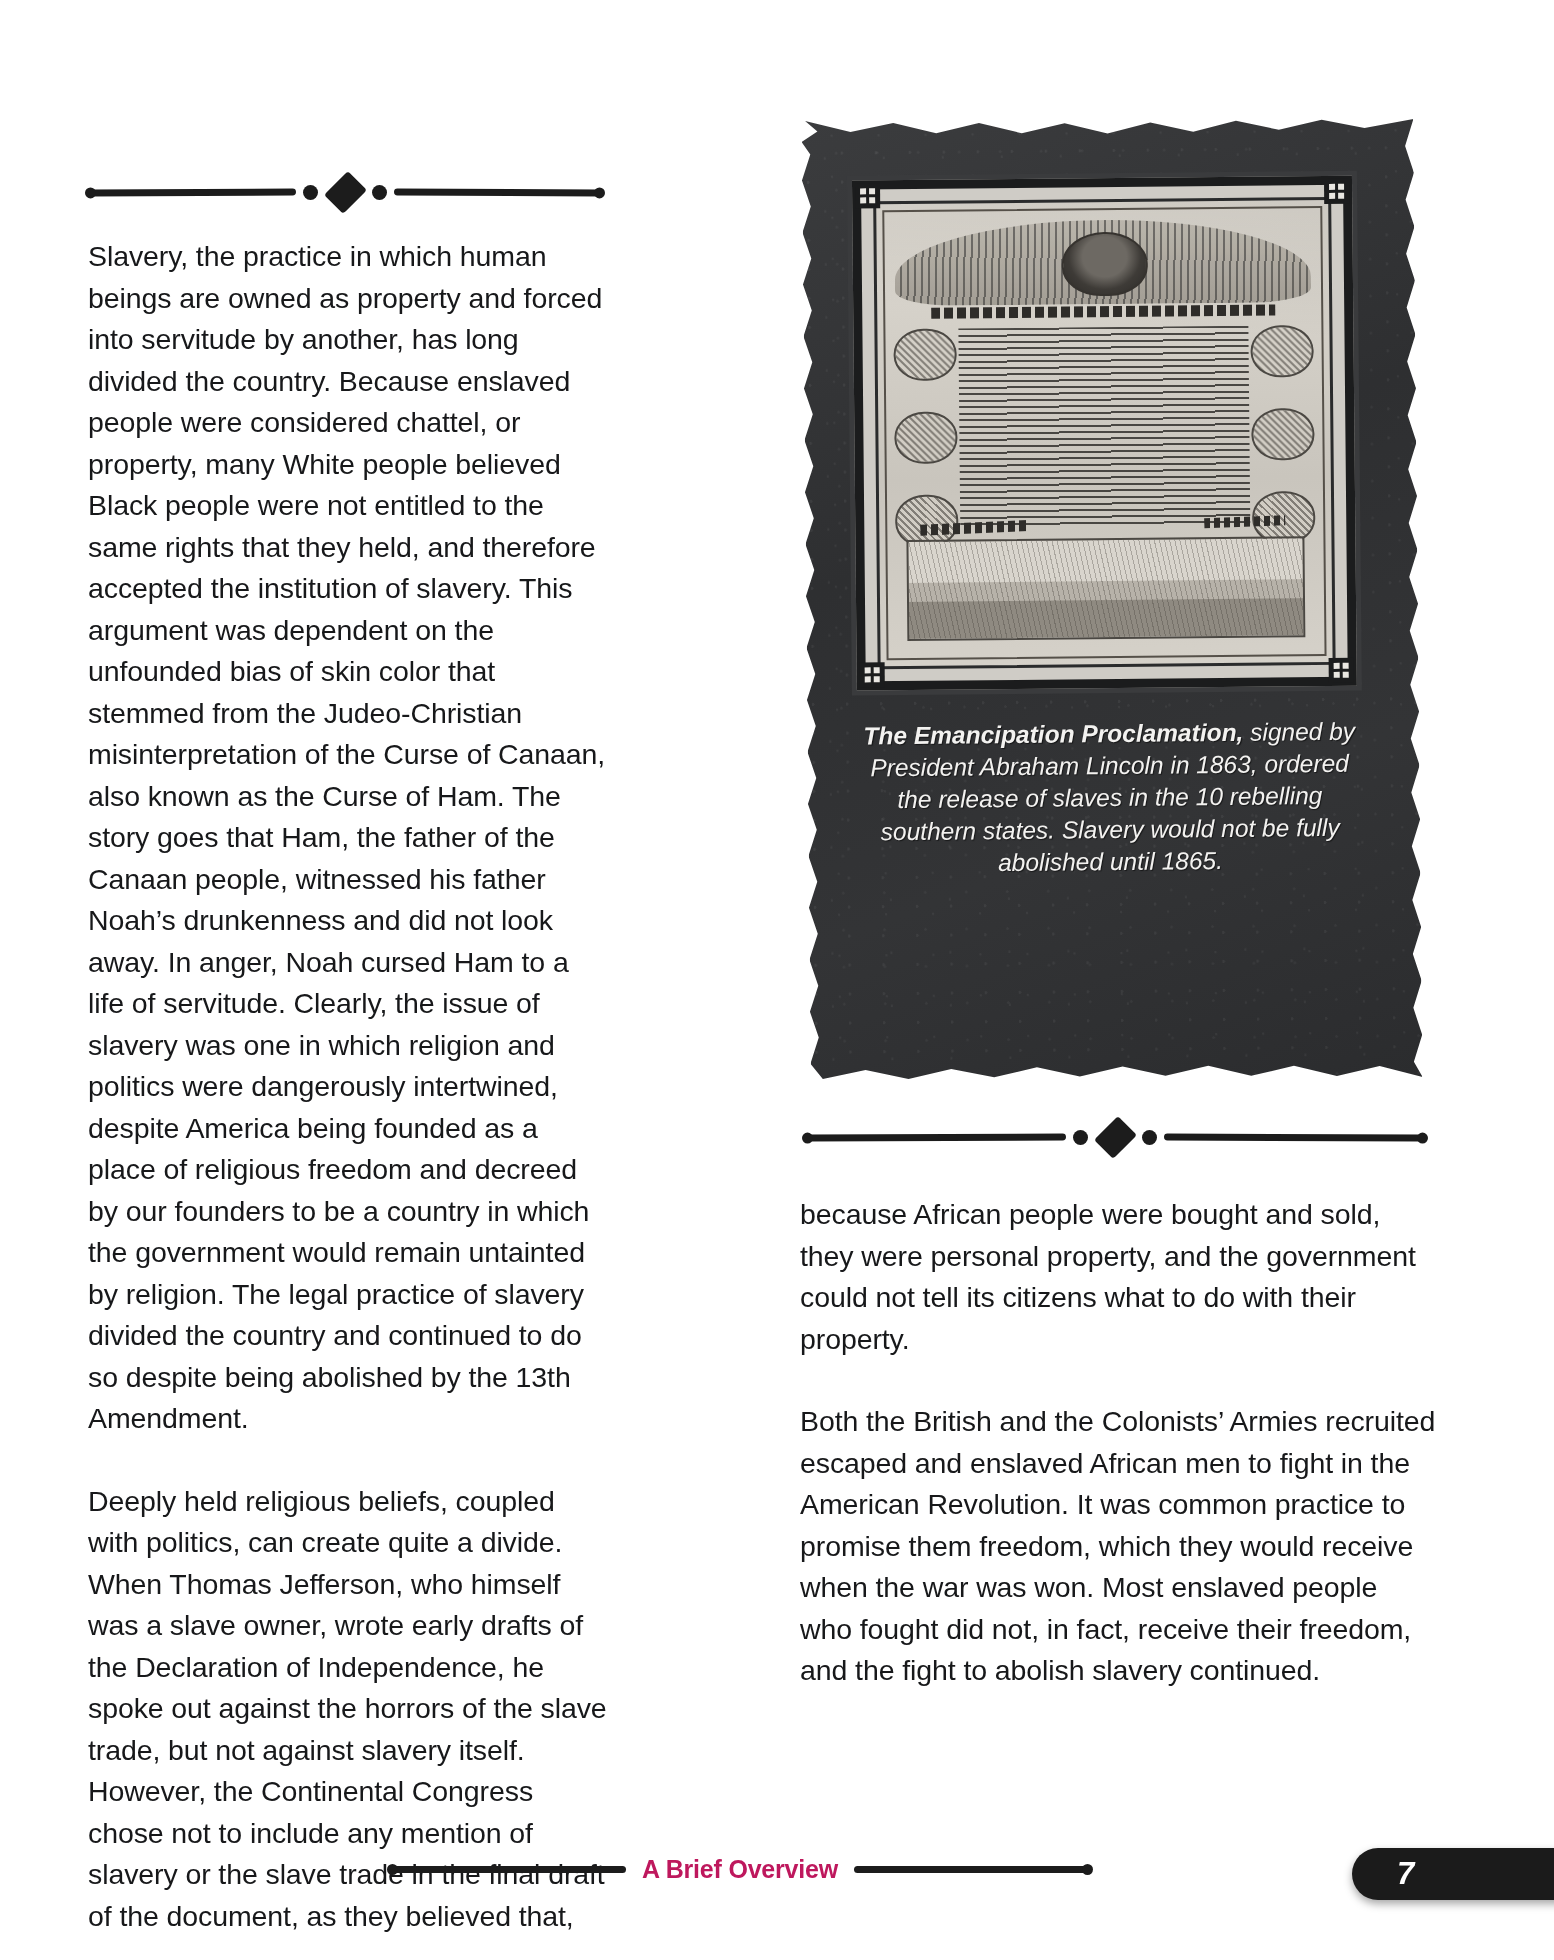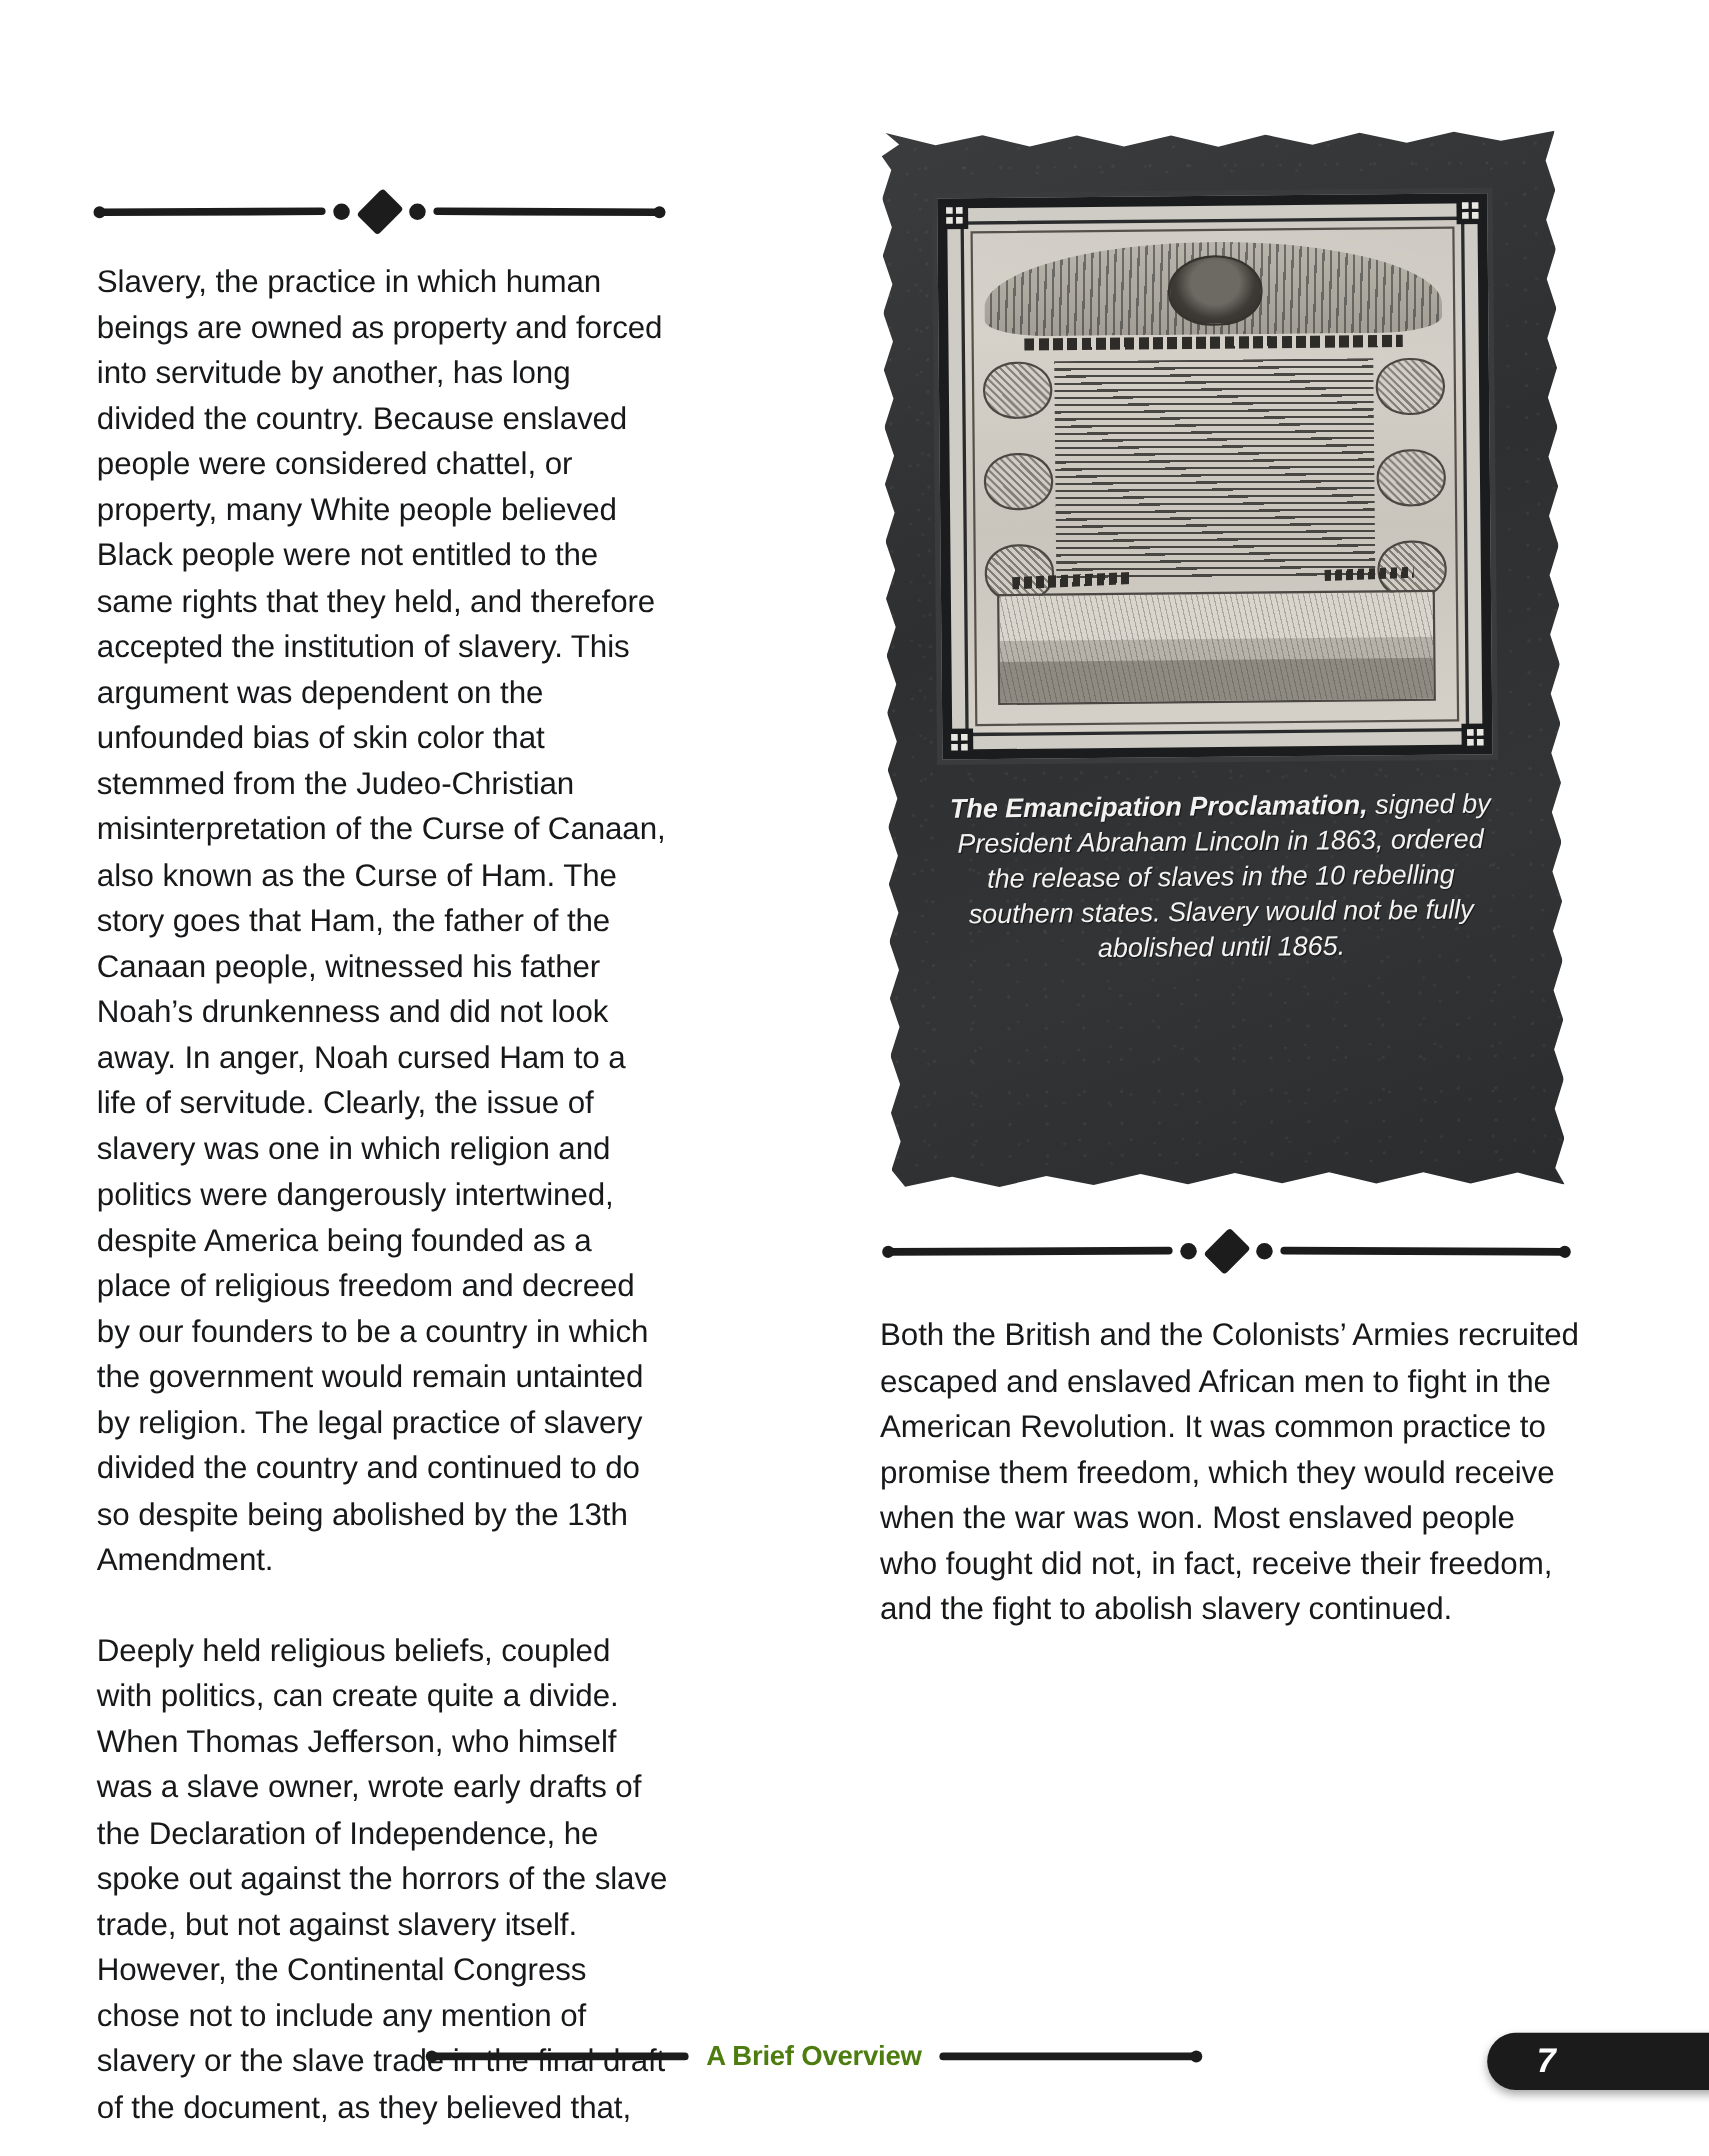--- a/index.html
+++ b/index.html
@@ -336,21 +336,21 @@
     width: 11px;
     height: 11px;
     background: #1c1c1c;
     border-radius: 50%;
   }
   .footer-rule.l::after { left: -3px; }
   .footer-rule.r::after { right: -3px; }
   .footer-title {
     font-size: 25px;
     font-weight: bold;
-    color: #4d7c0f;
+    color: #be185d;
     white-space: nowrap;
     letter-spacing: -0.2px;
   }
 
   .page-badge {
     position: absolute;
     left: 1352px;
     top: 1848px;
     width: 260px;
     height: 52px;
@@ -445,20 +445,21 @@
     <span class="orn-line left"></span>
     <span class="orn-dot"></span>
     <span class="orn-diamond-wrap">
       <span class="orn-diamond"></span>
     </span>
     <span class="orn-dot"></span>
     <span class="orn-line right"></span>
   </div>
 
   <div class="col-right-text body-text">
+    <p>because African people were bought and sold, they were personal property, and the government could not tell its citizens what to do with their property.</p>
     <p>Both the British and the Colonists’ Armies recruited escaped and enslaved African men to fight in the American Revolution. It was common practice to promise them freedom, which they would receive when the war was won. Most enslaved people who fought did not, in fact, receive their freedom, and the fight to abolish slavery continued.</p>
   </div>
 
   <div class="footer">
     <span class="footer-rule l"></span>
     <span class="footer-title">A Brief Overview</span>
     <span class="footer-rule r"></span>
   </div>
 
   <div class="page-badge">

